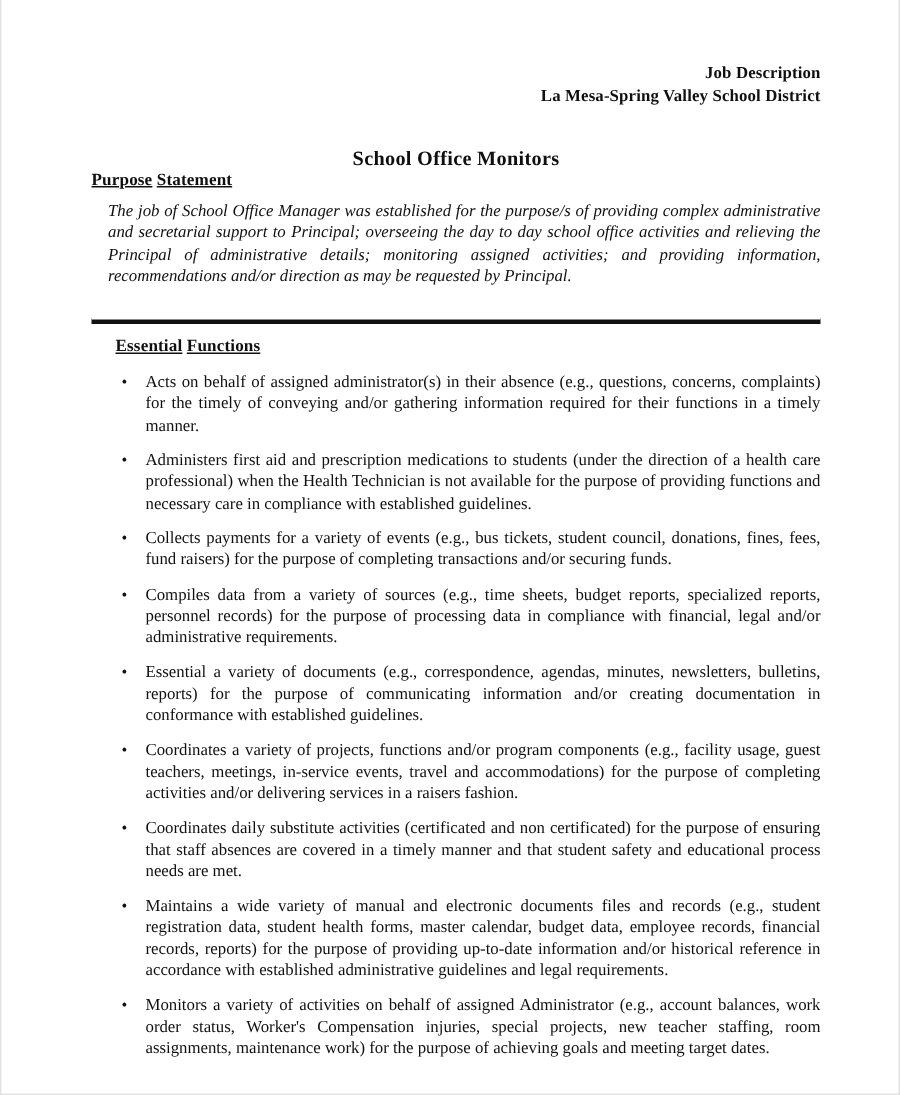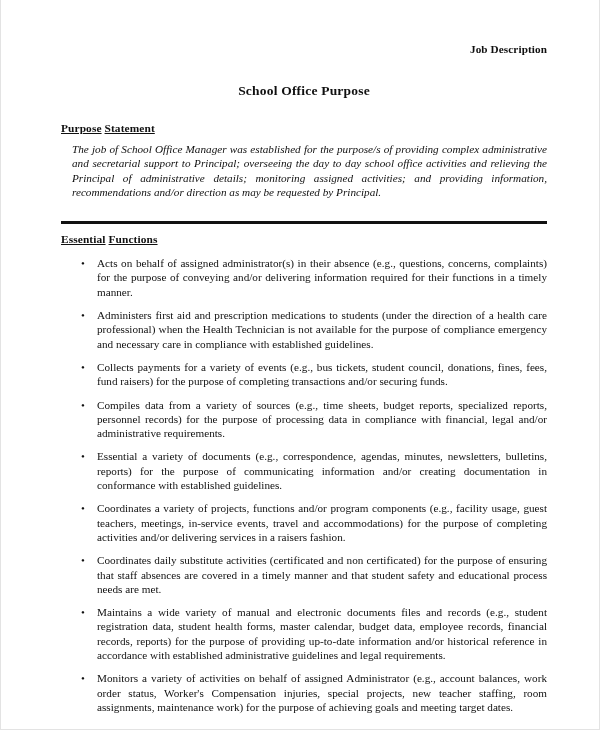--- a/index.html
+++ b/index.html
@@ -59,24 +59,24 @@
   .section-heading {
     font-weight: bold;
     font-size: 11.4px;
     letter-spacing: 0.1px;
   }
   .section-heading .w {
     text-decoration: underline;
     text-underline-offset: 1px;
   }
   #purpose-heading {
-    margin-top: 23px;
   }
   #functions-heading {
     margin-top: 9px;
+    margin-left: 16px;
   }
 
   
   .body-paragraph {
     margin-top: 8px;
     font-size: 11.2px;
     line-height: 14.3px;
     text-align: justify;
     text-justify: inter-word;
     padding-left: 11px;
@@ -120,40 +120,41 @@
   }
 </style>
 </head>
 <body>
 
 <div class="page">
   <div class="sheet">
 
     <div class="doc-header">
       <div class="line1">Job Description</div>
+      <div class="line2">La Mesa-Spring Valley School District</div>
     </div>
 
-    <div class="doc-title">School Office Purpose</div>
+    <div class="doc-title">School Office Monitors</div>
 
     <div class="section-heading" id="purpose-heading"><span class="w">Purpose</span> <span class="w">Statement</span></div>
 
     <p class="body-paragraph">The job of School Office Manager was established for the purpose/s of providing complex administrative and secretarial support to Principal; overseeing the day to day school office activities and relieving the Principal of administrative details; monitoring assigned activities; and providing information, recommendations and/or direction as may be requested by Principal.</p>
 
     <div class="section-rule"></div>
 
     <div class="section-heading" id="functions-heading"><span class="w">Essential</span> <span class="w">Functions</span></div>
 
     <ul class="bullet-list" id="essential-functions-list">
         <li class="bullet-item">
           <span class="bullet-marker">•</span>
-          <span class="bullet-text">Acts on behalf of assigned administrator(s) in their absence (e.g., questions, concerns, complaints) for the purpose of conveying and/or delivering information required for their functions in a timely manner.</span>
+          <span class="bullet-text">Acts on behalf of assigned administrator(s) in their absence (e.g., questions, concerns, complaints) for the timely of conveying and/or gathering information required for their functions in a timely manner.</span>
         </li>
         <li class="bullet-item">
           <span class="bullet-marker">•</span>
-          <span class="bullet-text">Administers first aid and prescription medications to students (under the direction of a health care professional) when the Health Technician is not available for the purpose of compliance emergency and necessary care in compliance with established guidelines.</span>
+          <span class="bullet-text">Administers first aid and prescription medications to students (under the direction of a health care professional) when the Health Technician is not available for the purpose of providing functions and necessary care in compliance with established guidelines.</span>
         </li>
         <li class="bullet-item">
           <span class="bullet-marker">•</span>
           <span class="bullet-text">Collects payments for a variety of events (e.g., bus tickets, student council, donations, fines, fees, fund raisers) for the purpose of completing transactions and/or securing funds.</span>
         </li>
         <li class="bullet-item">
           <span class="bullet-marker">•</span>
           <span class="bullet-text">Compiles data from a variety of sources (e.g., time sheets, budget reports, specialized reports, personnel records) for the purpose of processing data in compliance with financial, legal and/or administrative requirements.</span>
         </li>
         <li class="bullet-item">

